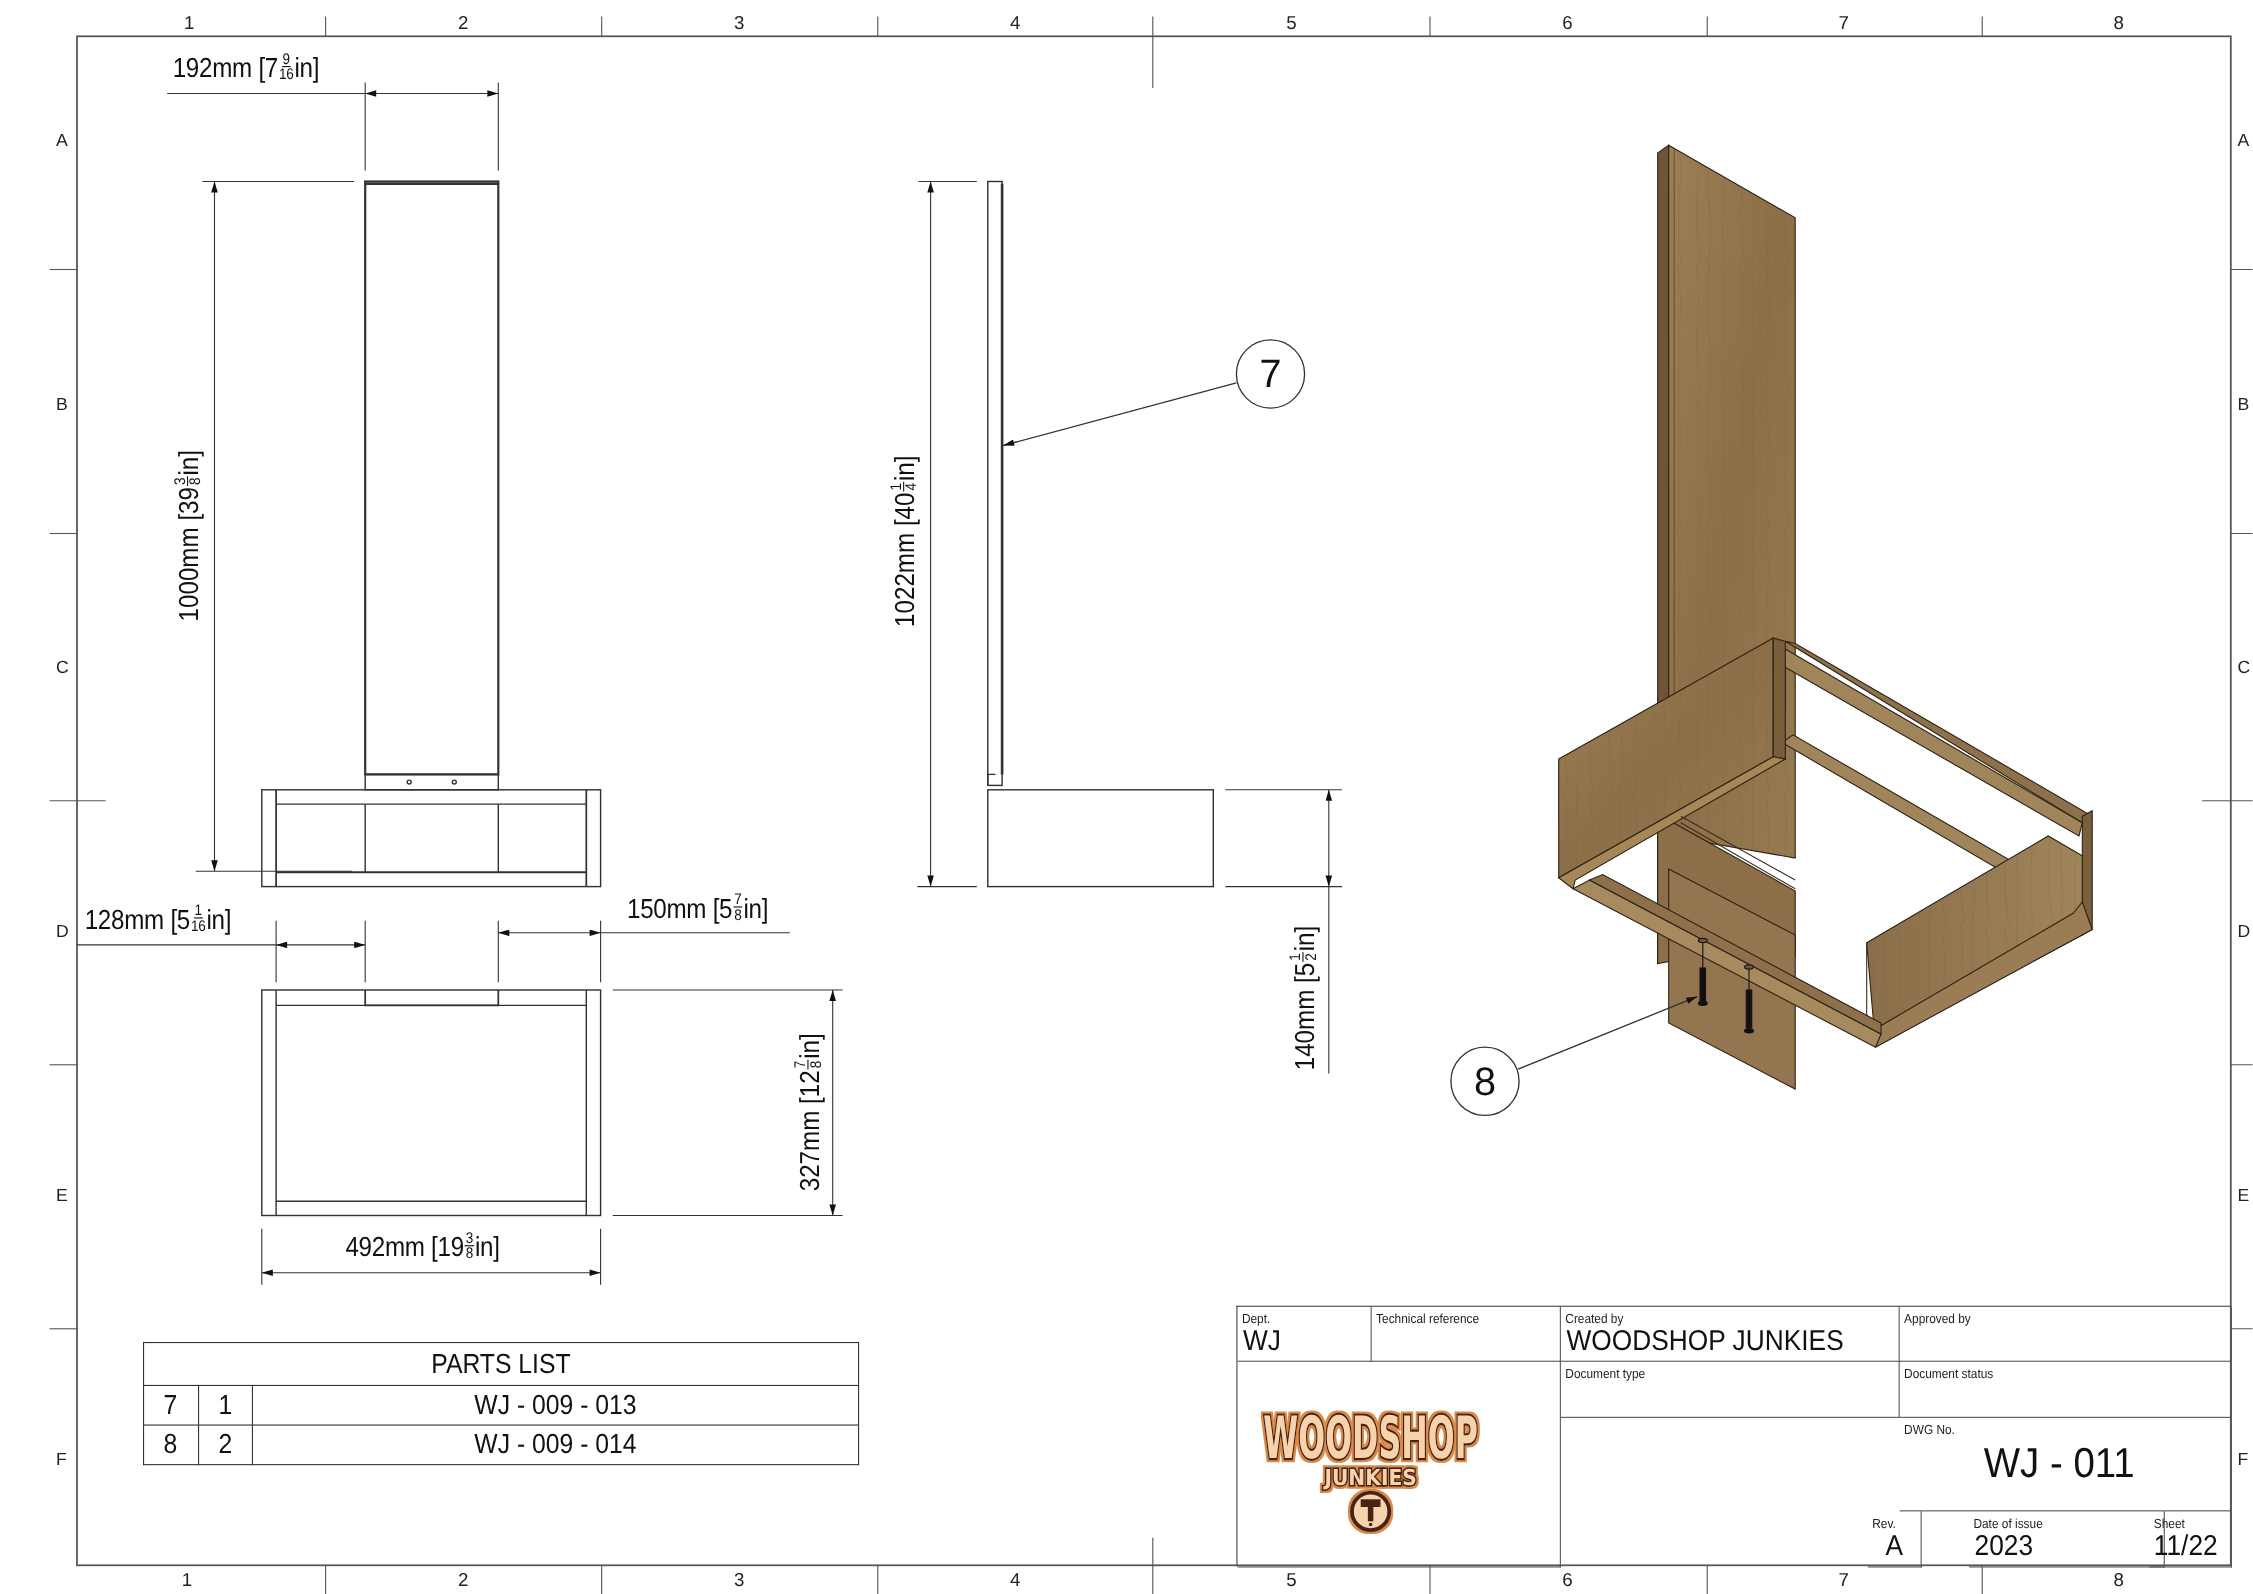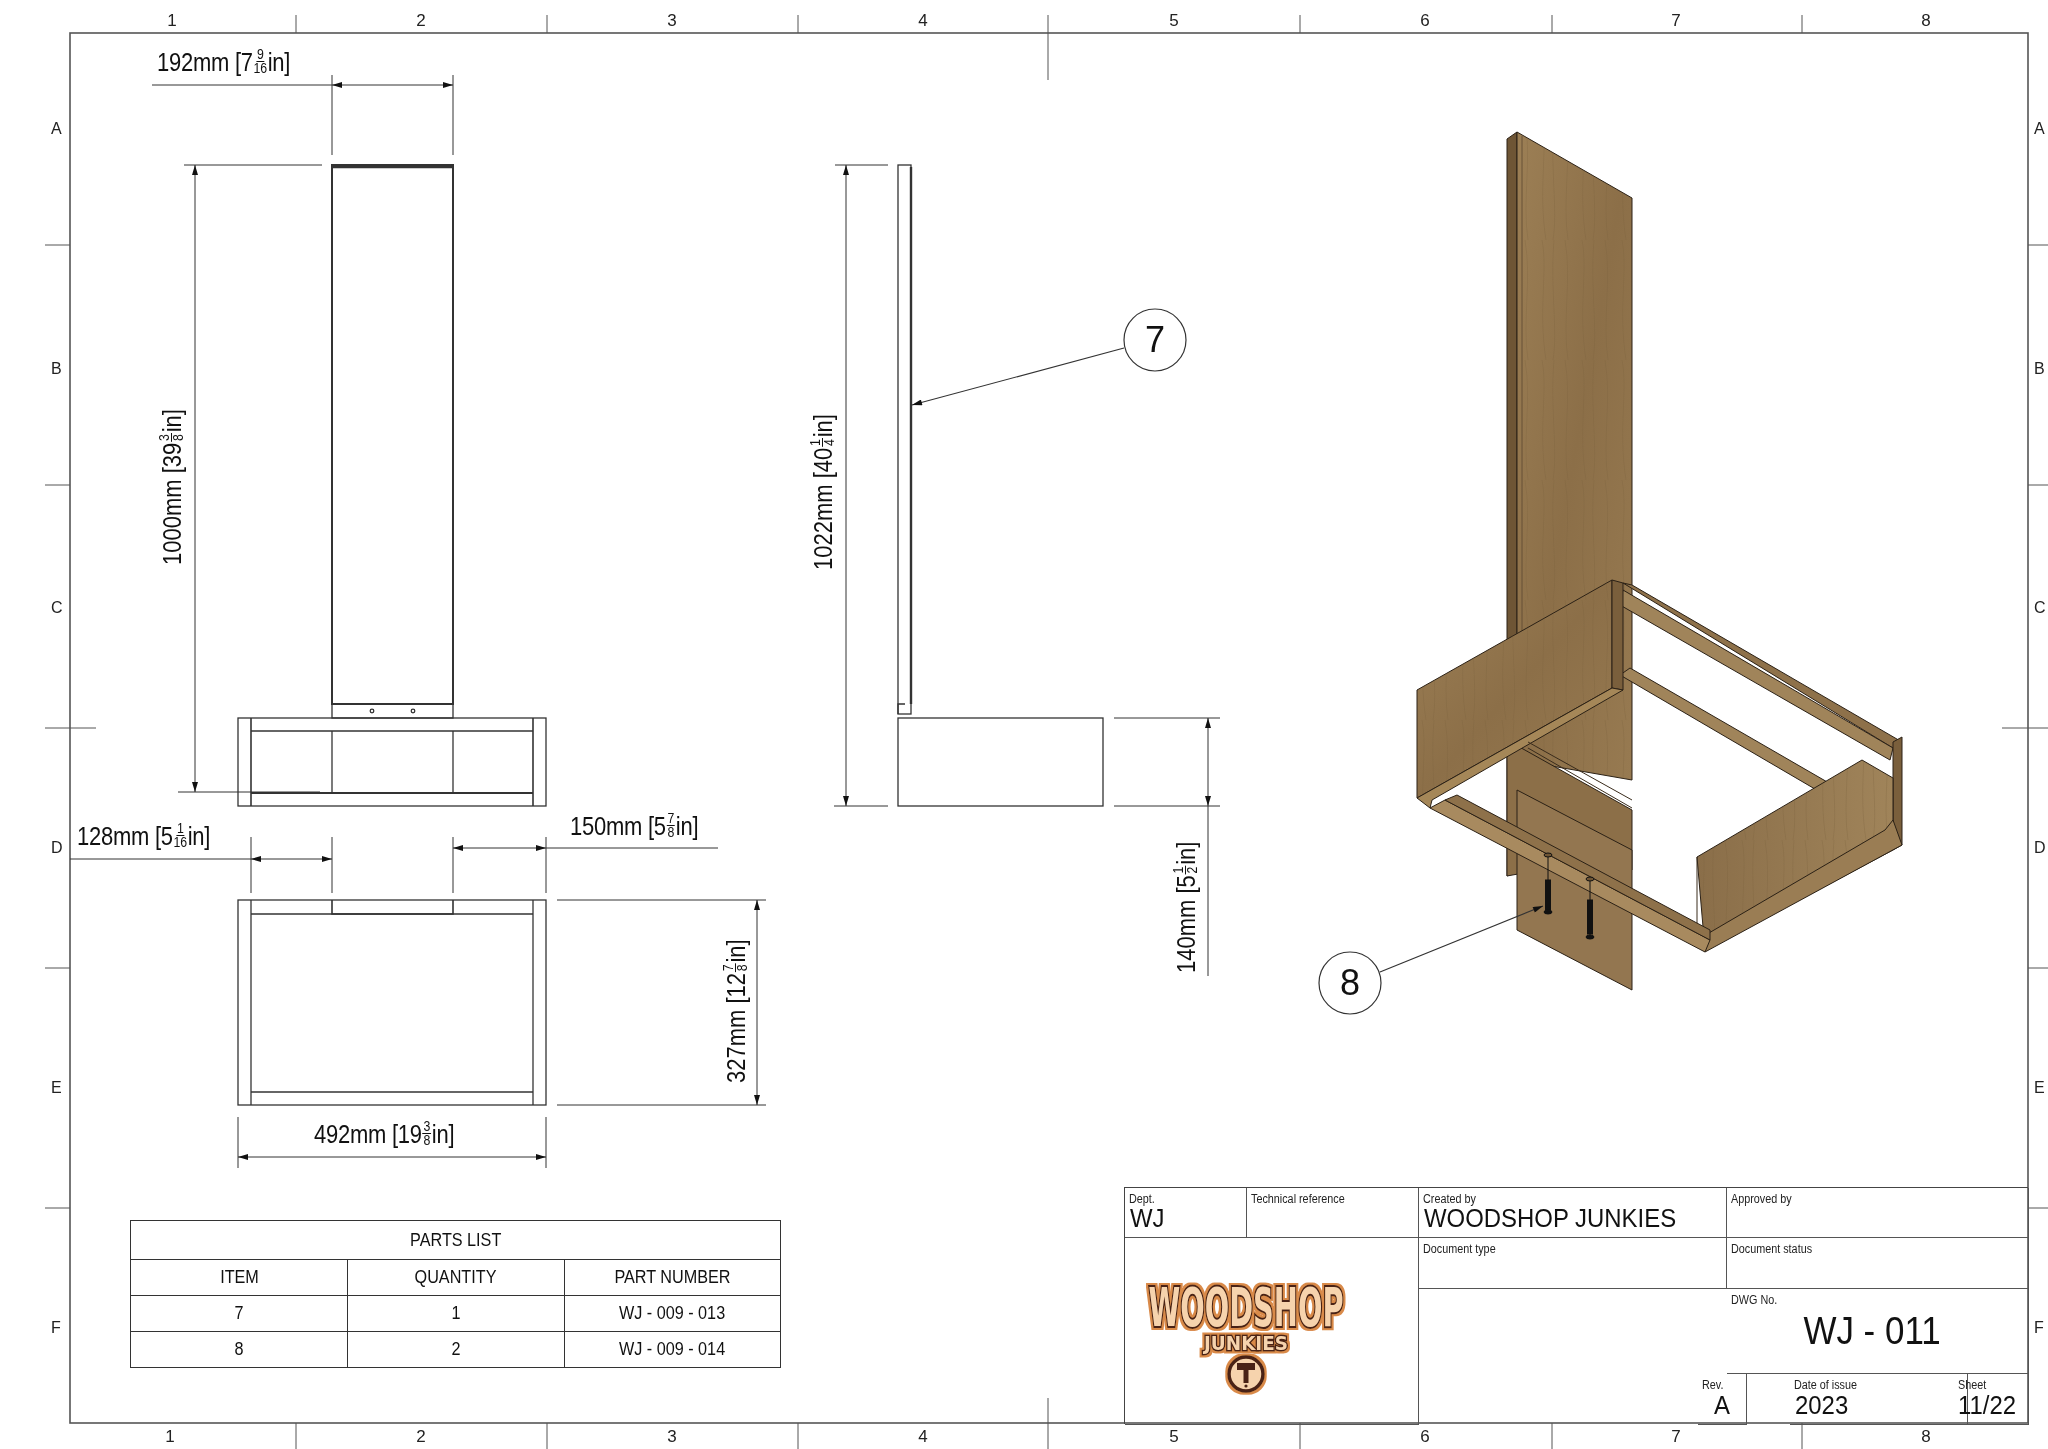--- a/index.html
+++ b/index.html
@@ -9,21 +9,21 @@
   .txt { position: absolute; white-space: nowrap; line-height: 1; }
   .zone { font-size: 17px; color: #222; transform: translateX(-50%); }
   .zone-row { font-size: 16px; color: #222; }
   .dim { font-size: 25px; color: #111; transform: scaleX(0.88); transform-origin: left center; letter-spacing: -0.3px; }
   .dim-v { font-size: 25px; color: #111; transform-origin: left top; }
   .frac { display: inline-flex; flex-direction: column; align-items: center; font-size: 14px; line-height: 13px; vertical-align: middle; margin: 0 1px; position: relative; top: -3px; }
   .frac .num { border-bottom: 1px solid #111; padding: 0 1px; }
   .balloon-label { font-size: 36px; transform: translate(-50%, -50%); }
 
   
-  #parts-list { position: absolute; left: 130px; top: 1220px; width: 651px; border-collapse: collapse; font-size: 18px; border-radius: 31px; }
+  #parts-list { position: absolute; left: 130px; top: 1220px; width: 651px; border-collapse: collapse; font-size: 25px; border-radius: 31px; }
   #parts-list td, #parts-list th { border: 1.6px solid #333; text-align: center; font-weight: normal; height: 35px; padding: 0; }
   #parts-list .title-row th { height: 38px; }
   #parts-list td span, #parts-list th span { display: inline-block; transform: scaleX(0.9); }
 
   
   #title-block { position: absolute; left: 1124px; top: 1187px; width: 904px; height: 237px; border-top: 1.6px solid #444; border-left: 1.6px solid #444; box-sizing: border-box; }
   .tb-cell { position: absolute; box-sizing: border-box; border-right: 1.4px solid #555; border-bottom: 1.4px solid #555; }
   .tb-label { position: absolute; left: 4px; top: 4px; font-size: 12px; color: #222; transform: scaleX(0.9); transform-origin: left top; white-space: nowrap; }
   .tb-value { position: absolute; left: 5px; bottom: 3px; font-size: 26px; color: #111; white-space: nowrap; transform: scaleX(0.92); transform-origin: left bottom; }
   .tb-title { font-size: 31px; transform: scaleX(0.78); transform-origin: left bottom; letter-spacing: -0.5px; }
@@ -310,25 +310,20 @@
       </span><span>in]</span>
   </div>
 
   <div class="txt balloon-label" style="left:1155px;top:340px">7</div>
   <div class="txt balloon-label" style="left:1350px;top:983px">8</div>
 
   <table id="parts-list">
     <tbody>
         <tr class="title-row">
       <th colspan="3"><span>PARTS LIST</span></th>
-    </tr>
-    <tr>
-      <th style="width:216px"><span>ITEM</span></th>
-      <th style="width:216px"><span>QUANTITY</span></th>
-      <th><span>PART NUMBER</span></th>
     </tr>
     <tr>
       <td><span>7</span></td>
       <td><span>1</span></td>
       <td><span>WJ - 009 - 013</span></td>
     </tr>
     <tr>
       <td><span>8</span></td>
       <td><span>2</span></td>
       <td><span>WJ - 009 - 014</span></td>

